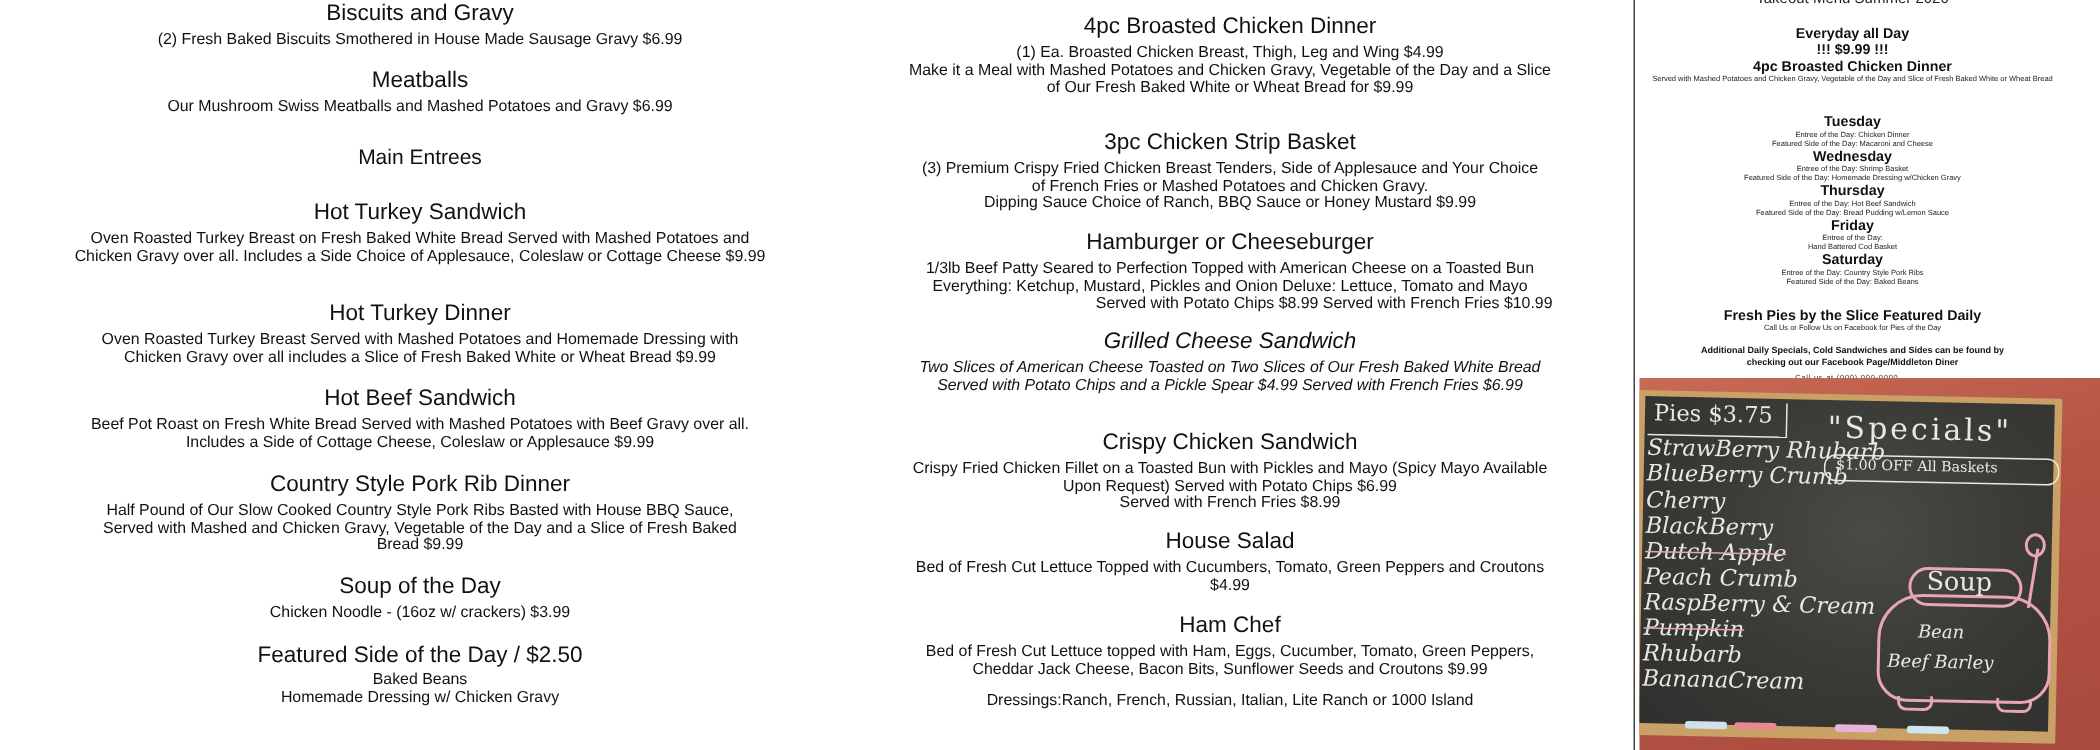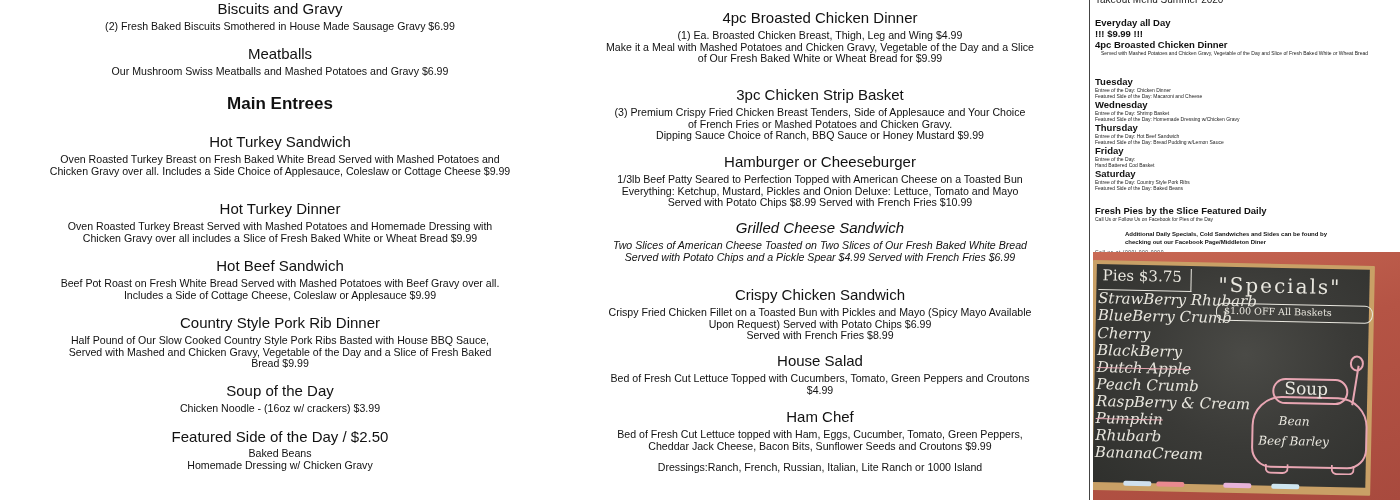--- a/index.html
+++ b/index.html
@@ -5,26 +5,26 @@
   html, body { margin:0; padding:0; }
   body {
     width:1400px; height:500px; overflow:hidden; background:#ffffff;
     font-family:"Liberation Sans", sans-serif; color:#111; position:relative;
   }
   .col { position:absolute; top:0; text-align:center; }
   #col-left { left:40px; width:480px; }
   #col-mid { left:605px; width:430px; }
   .item-title { font-size:15px; line-height:18px; color:#111; }
   .item-desc { font-size:10.6px; line-height:11.5px; color:#111; margin-top:3px; }
-  .section-title { font-size:17px; font-weight:bold; line-height:22px; }
+  .section-title { font-size:14px; font-weight:normal; line-height:22px; }
   .abs { position:absolute; left:0; right:0; }
 
   #divider { position:absolute; left:1089px; top:0; width:1px; height:500px; background:#444; }
 
-  #right-doc { position:absolute; left:1095px; top:0; width:280px; height:292px; overflow:hidden; }
+  #right-doc { position:absolute; left:1095px; top:0; width:280px; height:292px; text-align:center; overflow:hidden; }
   .rd-top { font-size:10px; line-height:10px; margin-top:-5px; color:#222; }
   .rd-head { font-size:9.5px; font-weight:bold; line-height:11px; }
   .rd-small { font-size:5px; line-height:6px; color:#222; }
   .rd-day { font-size:9.5px; font-weight:bold; line-height:10px; margin-top:1px; }
   .rd-pies { font-size:9.5px; font-weight:bold; line-height:11px; margin-top:14px; }
   .rd-add { font-size:6px; font-weight:bold; line-height:8px; margin-top:8px; }
   .rd-cut { font-size:5px; line-height:6px; margin-top:3px; letter-spacing:0.5px; color:#333; }
 
   #photo { position:absolute; left:1093px; top:252px; width:307px; height:248px; overflow:hidden;
     background:linear-gradient(160deg,#c96a55 0%,#b55445 45%,#a84a3e 100%); }
@@ -99,21 +99,21 @@
   </div>
   <div class="abs" style="top:86px; padding:0 6px;">
     <div class="item-title">3pc Chicken Strip Basket</div>
     <div class="item-desc">(3) Premium Crispy Fried Chicken Breast Tenders, Side of Applesauce and Your Choice of French Fries or Mashed Potatoes and Chicken Gravy.</div>
     <div class="item-desc" style="margin-top:0;">Dipping Sauce Choice of Ranch, BBQ Sauce or Honey Mustard  $9.99</div>
   </div>
   <div class="abs" style="top:153px;">
     <div class="item-title">Hamburger or Cheeseburger</div>
     <div class="item-desc">1/3lb Beef Patty Seared to Perfection Topped with American Cheese on a Toasted Bun</div>
     <div class="item-desc" style="margin-top:0;">Everything: Ketchup, Mustard, Pickles and Onion   Deluxe: Lettuce, Tomato and Mayo</div>
-    <div class="item-desc" style="margin-top:0;">Served with Potato Chips $8.99 Served with French Fries $10.99</div>
+    <div class="item-desc" style="margin-top:0;text-align:right;">Served with Potato Chips $8.99 Served with French Fries $10.99</div>
   </div>
   <div class="abs" style="top:219px;font-style:italic;">
     <div class="item-title">Grilled Cheese Sandwich</div>
     <div class="item-desc">Two Slices of American Cheese Toasted on Two Slices of Our Fresh Baked White Bread</div>
     <div class="item-desc" style="margin-top:0;">Served with Potato Chips and a Pickle Spear $4.99  Served with French Fries $6.99</div>
   </div>
   <div class="abs" style="top:286px;">
     <div class="item-title">Crispy Chicken Sandwich</div>
     <div class="item-desc">Crispy Fried Chicken Fillet on a Toasted Bun with Pickles and Mayo (Spicy Mayo Available Upon Request)  Served with Potato Chips $6.99</div>
     <div class="item-desc" style="margin-top:0;">Served with French Fries $8.99</div>

